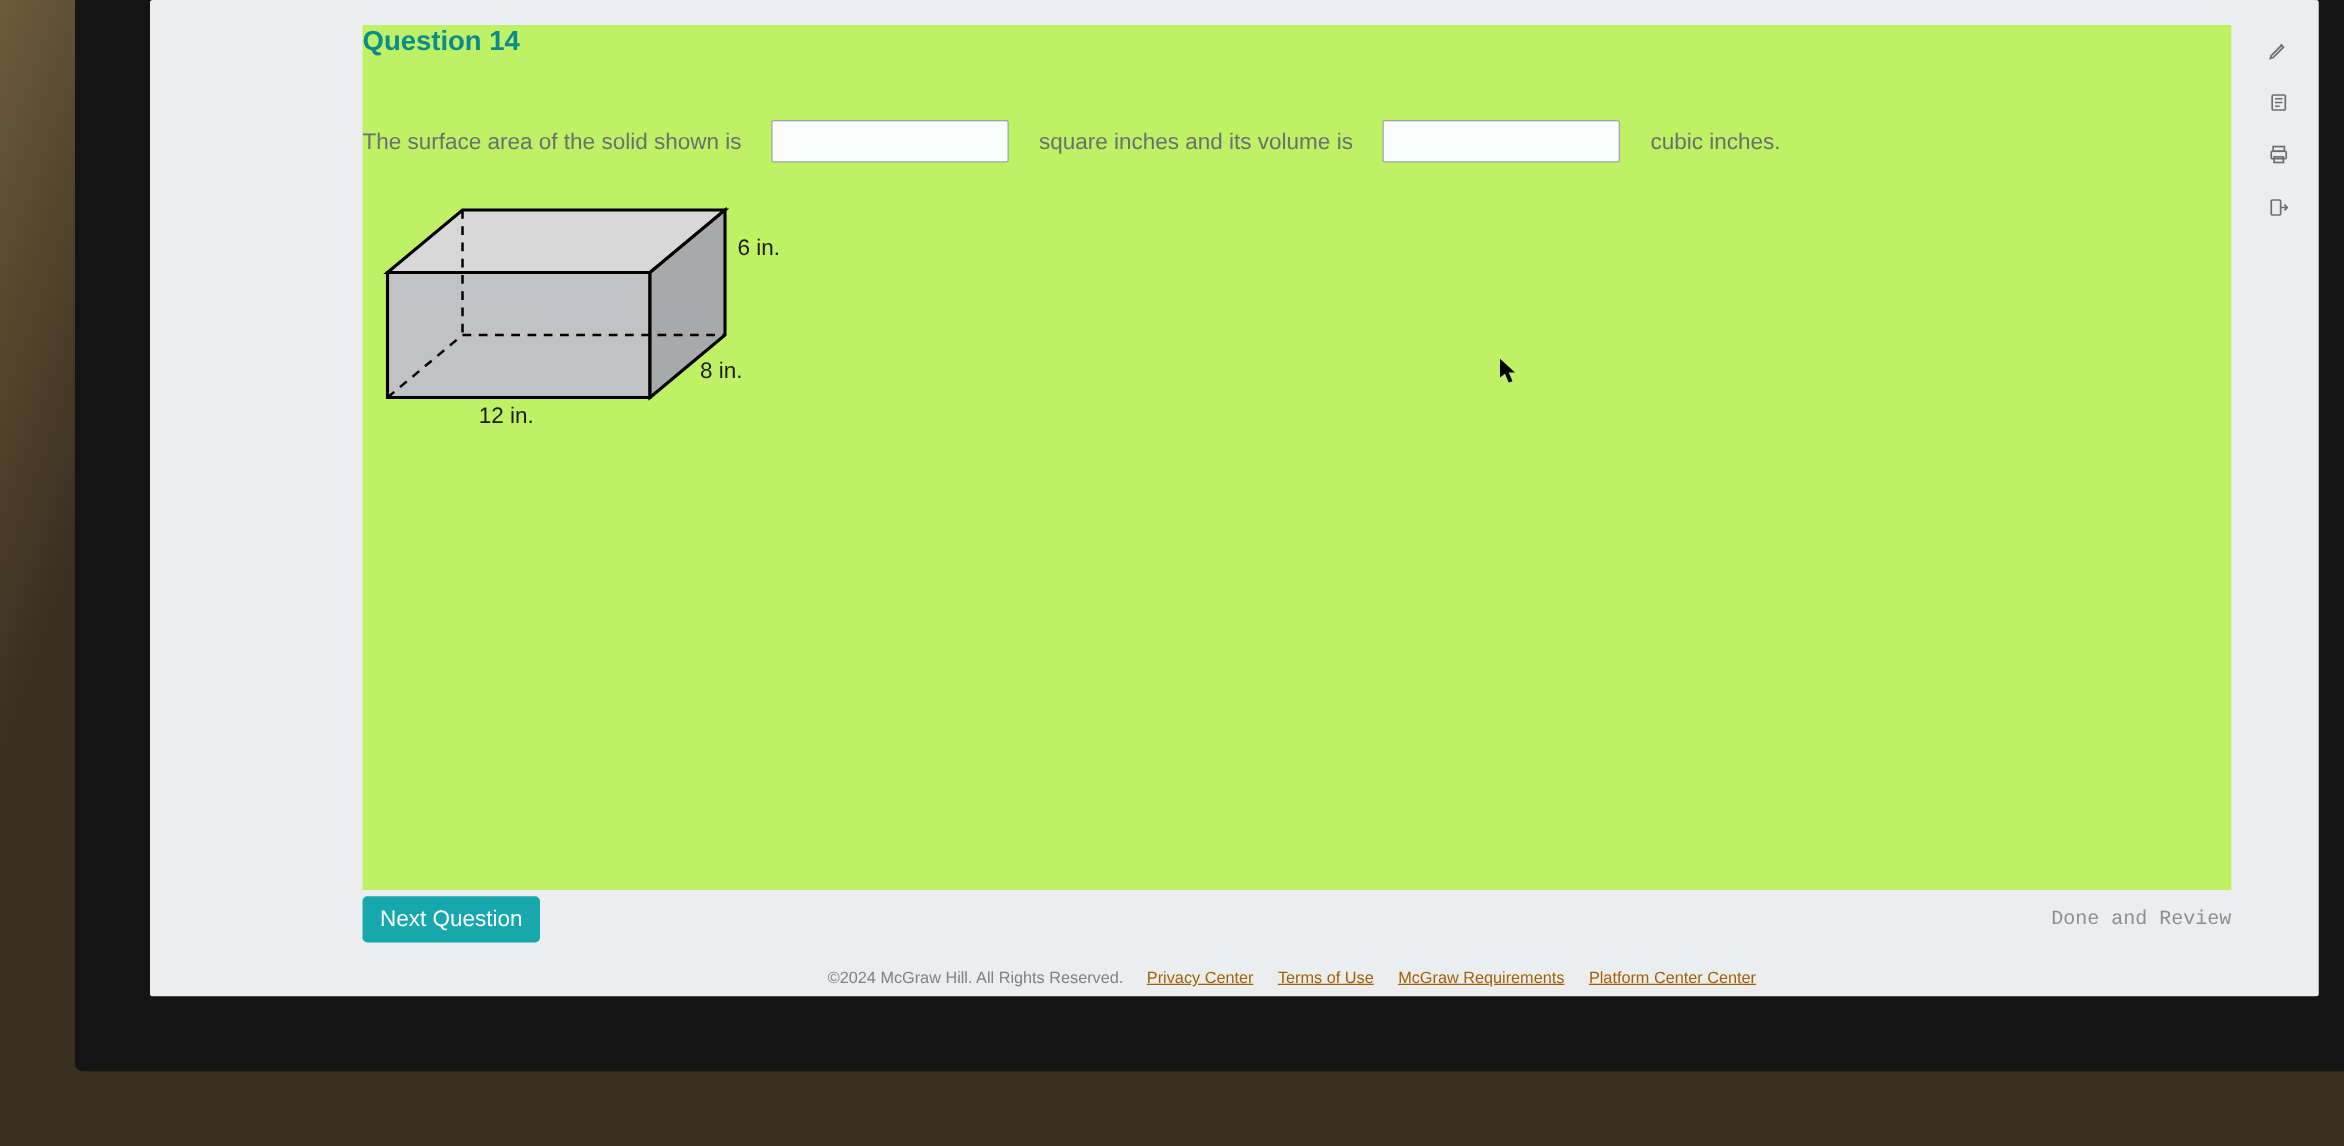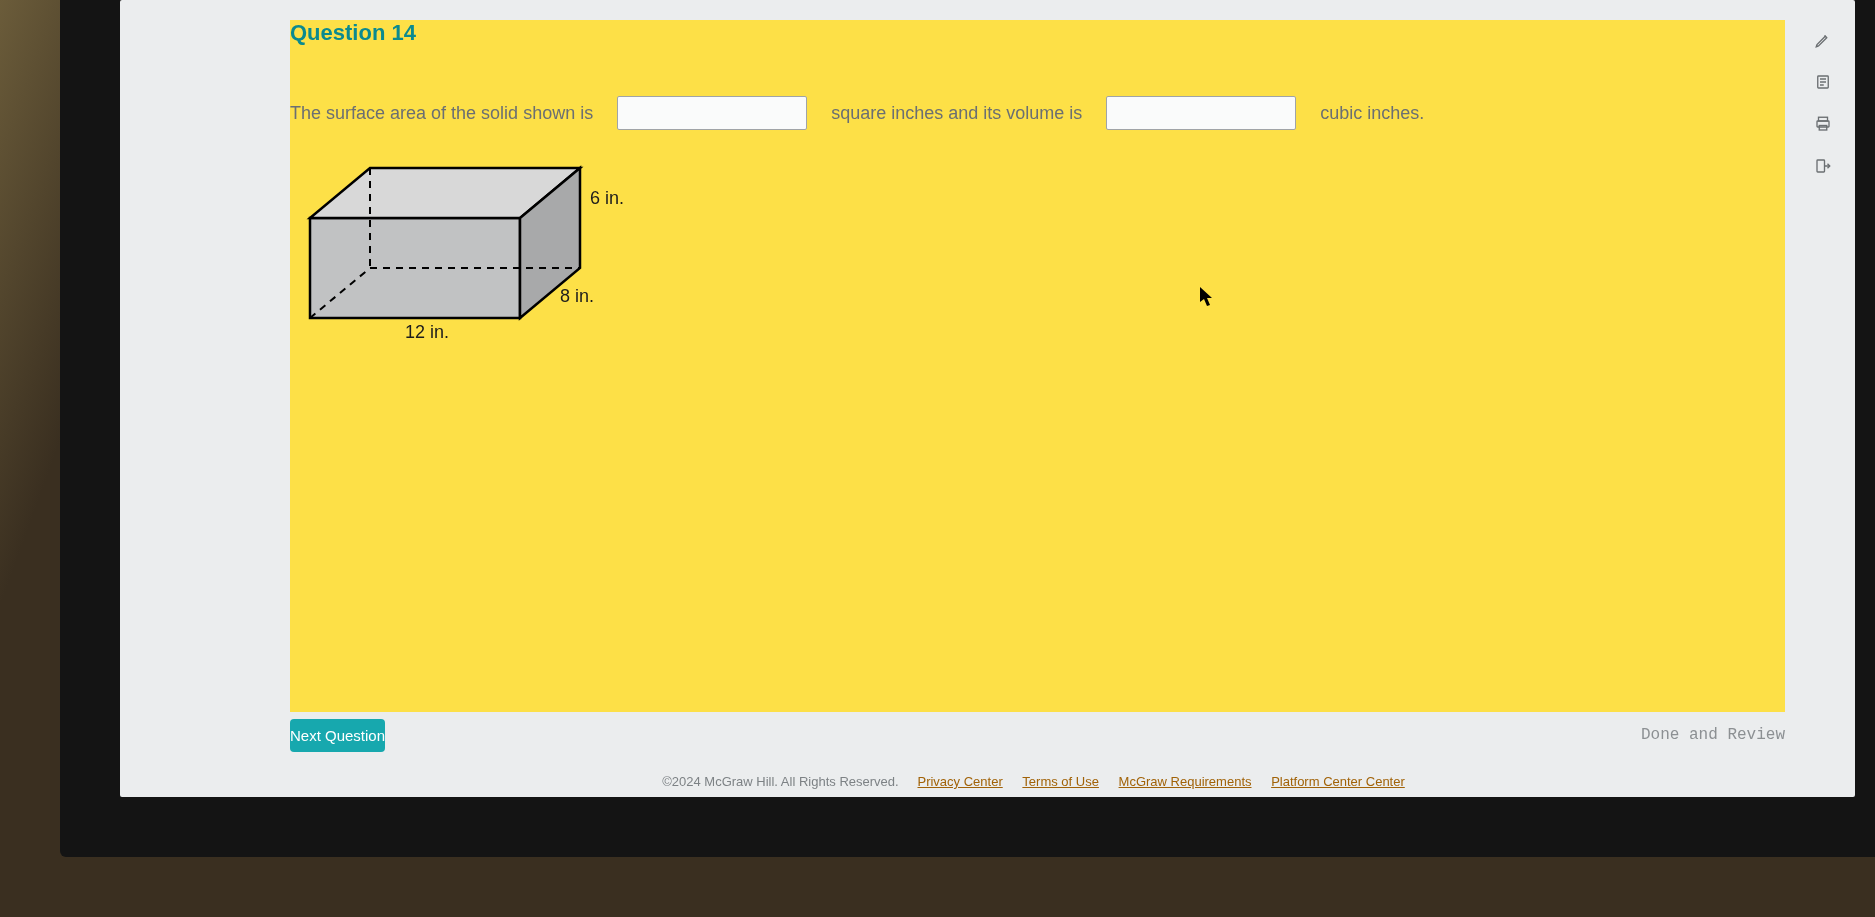--- a/index.html
+++ b/index.html
@@ -18,21 +18,21 @@
   .screen {
     position: absolute;
     left: 120px; top: 0; right: 20px; bottom: 120px;
     background: #ebedee;
     border-radius: 2px;
     overflow: hidden;
   }
   .content-panel {
     position: absolute;
     left: 170px; top: 20px; right: 70px; bottom: 85px;
-    background: #fde047;
+    background: #bef264;
   }
   .q-title {
     color: #0b8a8f;
     font-size: 22px;
     font-weight: 600;
   }
   .prompt-line {
     margin-top: 50px;
     font-size: 18px;
     color: #6b6f72;
@@ -80,22 +80,22 @@
     position: absolute;
     left: 170px; right: 70px; bottom: 38px;
     height: 48px;
     display:flex; align-items:center;
   }
   .next-btn {
     background: #17a8ae;
     color: #fff;
     border: none;
     border-radius: 4px;
-    font-size: 15px;
-    padding: 8px 0;
+    font-size: 18px;
+    padding: 8px 14px;
     cursor: pointer;
   }
   .footer-spacer { flex:1; }
   .done-link {
     color: #8c9093;
     font-size: 16px;
     font-family: Liberation Mono, monospace;
   }
   .copyright-row {
     position: absolute;
@@ -145,21 +145,21 @@
         <polygon points="230,170 290,120 290,20 230,70" fill="#a8a9aa" stroke="#000" stroke-width="2.5"></polygon>
 
         <line x1="80" y1="20" x2="80" y2="120" stroke="#000" stroke-width="2" stroke-dasharray="7,6"></line>
 
         <line x1="80" y1="120" x2="290" y2="120" stroke="#000" stroke-width="2" stroke-dasharray="7,6"></line>
 
         <line x1="20" y1="170" x2="80" y2="120" stroke="#000" stroke-width="2" stroke-dasharray="7,6"></line>
       </svg>
       <div class="dim-label" style="left:300px; top:40px;">6 in.</div>
       <div class="dim-label" style="left:270px; top:138px;">8 in.</div>
-      <div class="dim-label" style="left:115px; top:174px;">12 in.</div>
+      <div class="dim-label" style="left:93px; top:174px;">12 in.</div>
     </div>
   </div>
 
   <div class="right-toolbar">
     <div class="toolbar-icon">
       <svg viewBox="0 0 24 24" fill="none" stroke="currentColor" stroke-width="1.8">
           <path d="M3 21l3-1 11-11-2-2L4 18l-1 3z"></path>
           <path d="M14 6l2 2"></path>
         </svg>
     </div>

